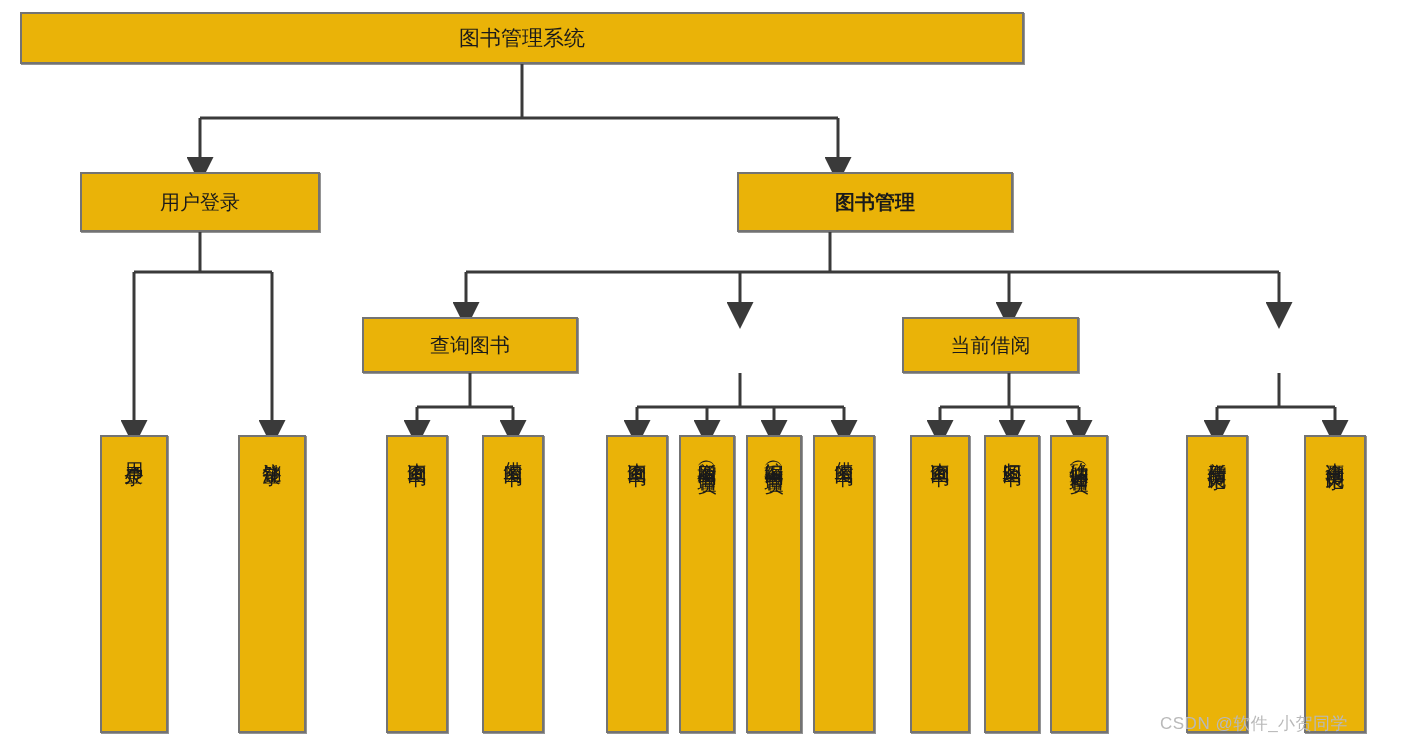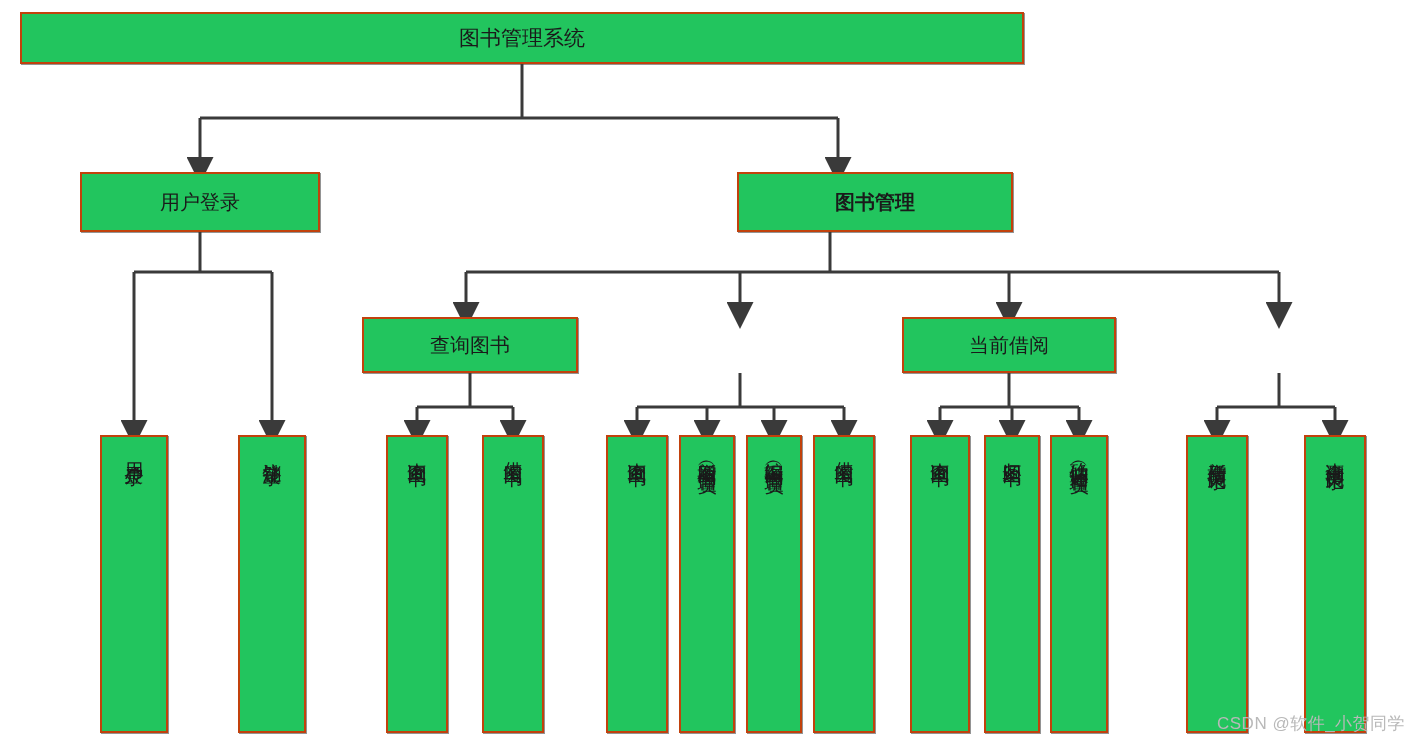--- a/index.html
+++ b/index.html
@@ -21,22 +21,22 @@
     position: absolute;
     left: 0;
     top: 0;
     width: 1405px;
     height: 747px;
     pointer-events: none;
   }
   .node {
     position: absolute;
     box-sizing: border-box;
-    border: 2px solid #c2410c;
-    background: #22c55e;
+    border: 2px solid #737373;
+    background: #eab308;
     display: flex;
     align-items: center;
     justify-content: center;
     color: #1a1a1a;
     box-shadow: 1px 1px 0 rgba(60,60,60,0.55);
   }
   .node.root {
     font-size: 21px;
   }
   .node.level2 {
@@ -125,21 +125,21 @@
   <div class="node level2" style="left:80px; top:172px; width:240px; height:60px;">
     <span>用户登录</span>
   </div>
   <div class="node level2" style="left:737px; top:172px; width:276px; height:60px;font-weight:bold;">
     <span>图书管理</span>
   </div>
 
   <div class="node level2" style="left:362px; top:317px; width:216px; height:56px;">
     <span>查询图书</span>
   </div>
-  <div class="node level2" style="left:902px; top:317px; width:214px; height:56px;">
+  <div class="node level2" style="left:902px; top:317px; width:177px; height:56px;">
     <span>当前借阅</span>
   </div>
 
   <div class="node leaf" style="left:100px; top:435px; width:68px; height:298px;">
     <span class="vtext">用户登录</span>
   </div>
   <div class="node leaf" style="left:238px; top:435px; width:68px; height:298px;">
     <span class="vtext">注销登录</span>
   </div>
   <div class="node leaf" style="left:386px; top:435px; width:62px; height:298px;">
@@ -169,15 +169,15 @@
   <div class="node leaf" style="left:1050px; top:435px; width:58px; height:298px;">
     <span class="vtext">确认归还（管理员）</span>
   </div>
   <div class="node leaf" style="left:1186px; top:435px; width:62px; height:298px;">
     <span class="vtext">新增借阅记录</span>
   </div>
   <div class="node leaf" style="left:1304px; top:435px; width:62px; height:298px;">
     <span class="vtext">查询借阅记录</span>
   </div>
 
-  <div class="watermark" style="left:1217px; top:712px;">CSDN @软件_小贺同学</div>
+  <div class="watermark" style="left:1160px; top:712px;">CSDN @软件_小贺同学</div>
 
 </div>
 
 </body></html>

